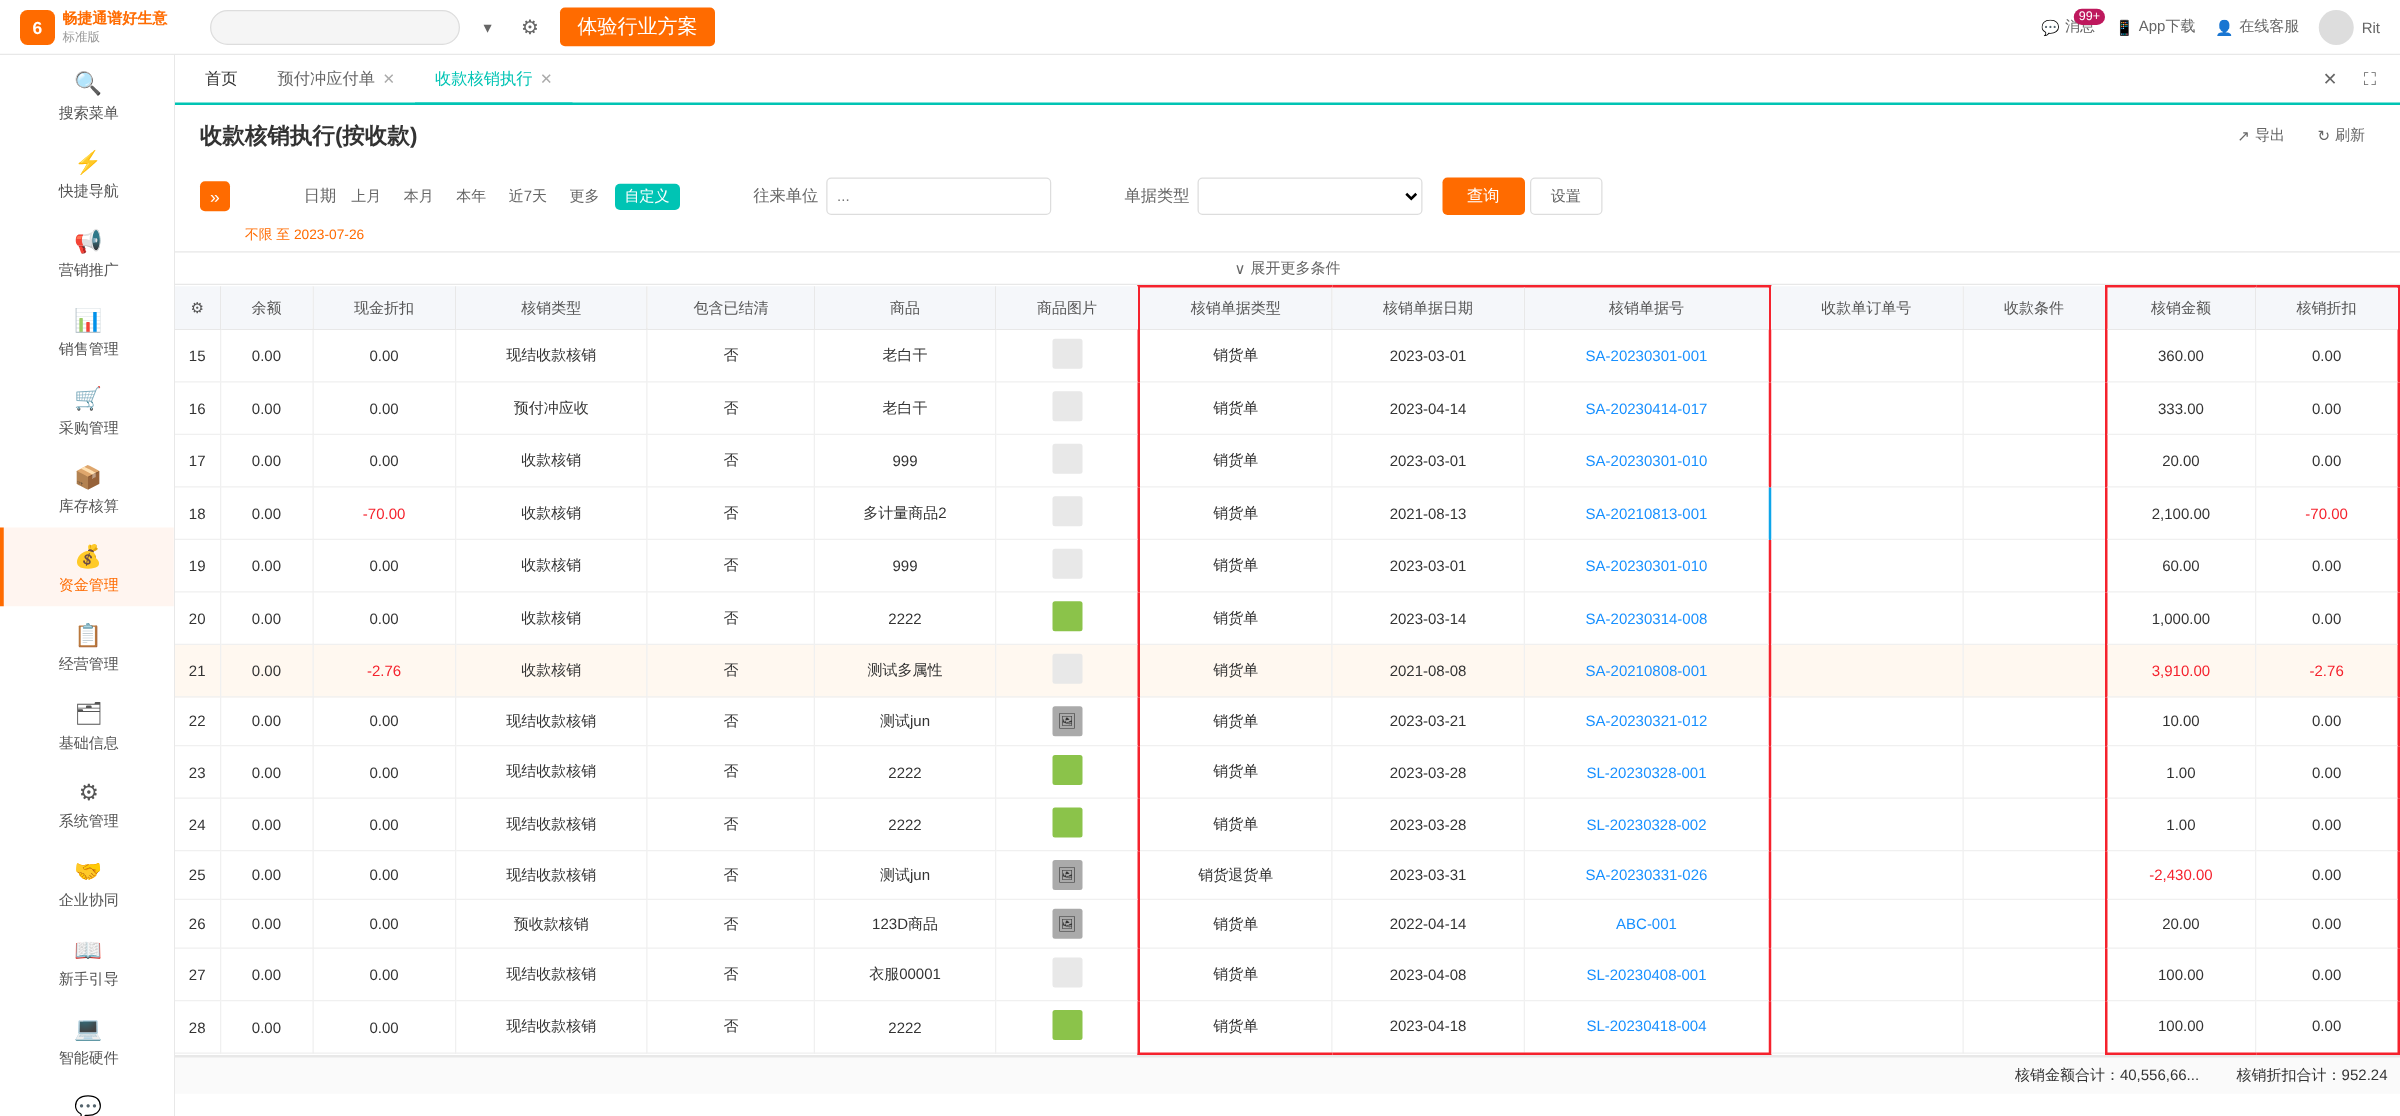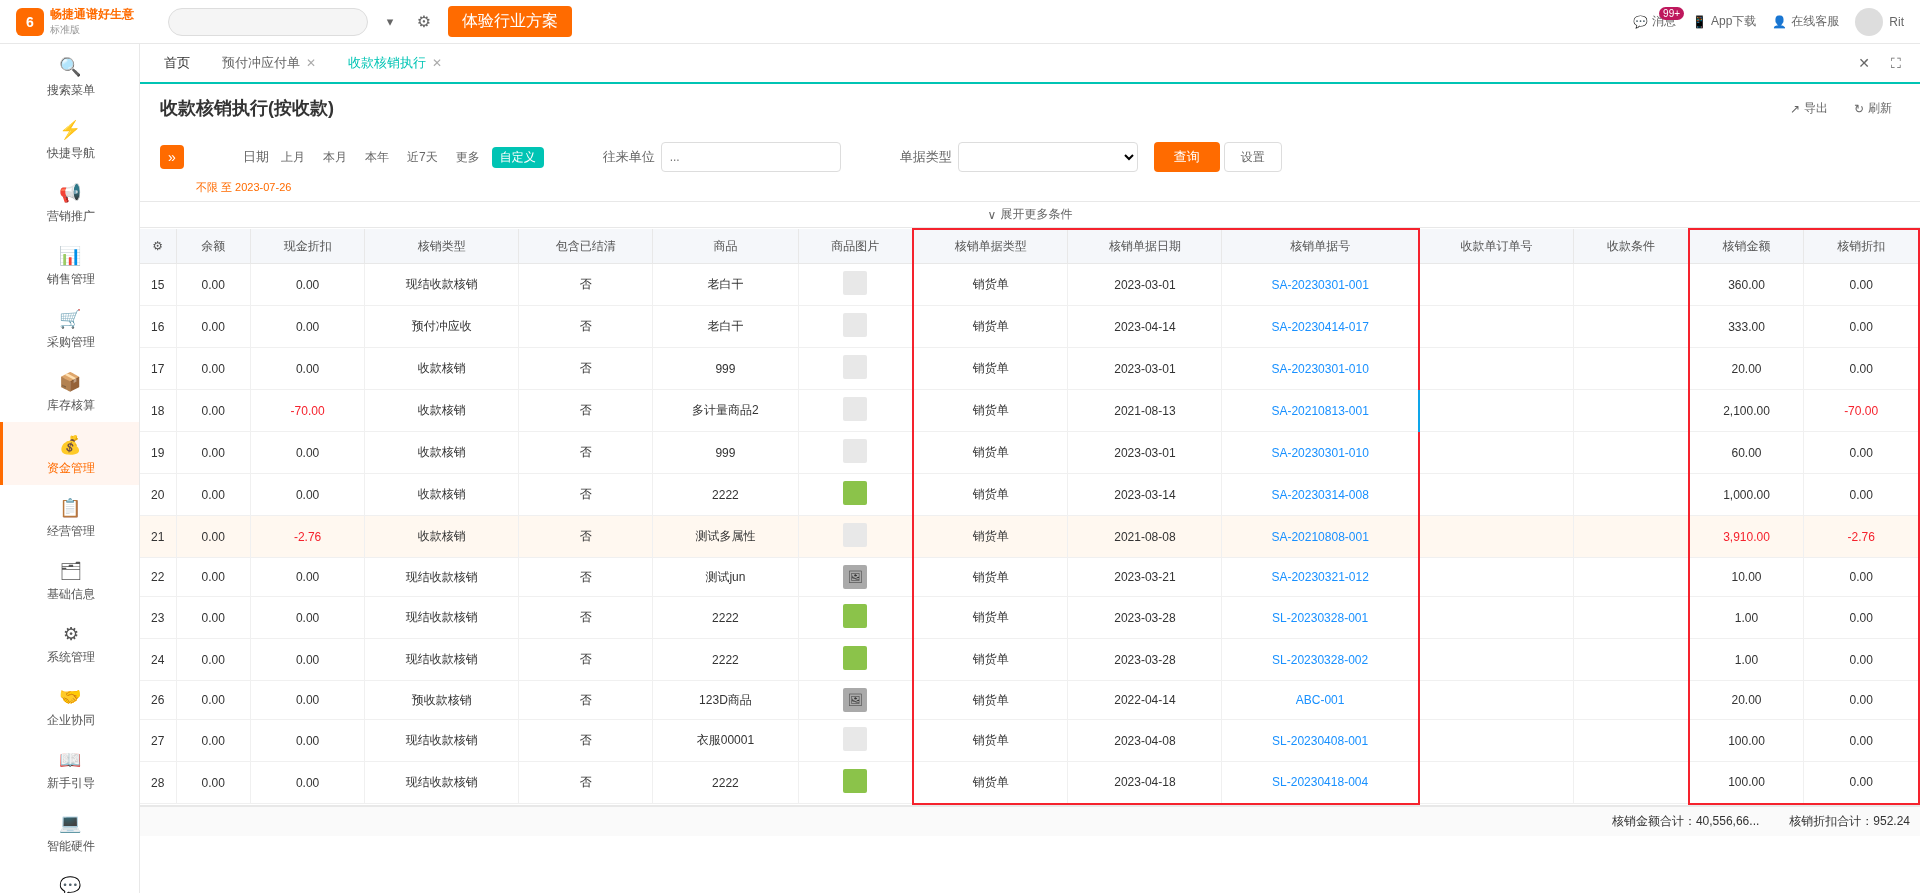--- a/index.html
+++ b/index.html
@@ -699,20 +699,36 @@
     <td><span style="display:inline-block;width:24px;height:24px;background:#8bc34a;border-radius:2px;"></span></td>
     <td style="border-left:2px solid #f5222d;">销货单</td>
     <td>2023-03-28</td>
     <td style="border-right:2px solid #f5222d;"><a class="link-text">SL-20230328-002</a></td>
     <td></td>
     <td></td>
     <td style="border-left:2px solid #f5222d;">1.00</td>
     <td style="border-right:2px solid #f5222d;">0.00</td>
   </tr>
               <tr>
+    <td>25</td>
+    <td>0.00</td>
+    <td>0.00</td>
+    <td>现结收款核销</td>
+    <td>否</td>
+    <td>测试jun</td>
+    <td><span style="display:inline-block;width:24px;height:24px;background:#aaa;border-radius:2px;font-size:12px;line-height:24px;text-align:center;">🖼</span></td>
+    <td style="border-left:2px solid #f5222d;">销货退货单</td>
+    <td>2023-03-31</td>
+    <td style="border-right:2px solid #f5222d;"><a class="link-text">SA-20230331-026</a></td>
+    <td></td>
+    <td></td>
+    <td style="border-left:2px solid #f5222d;color:#f5222d;">-2,430.00</td>
+    <td style="border-right:2px solid #f5222d;">0.00</td>
+  </tr>
+              <tr>
     <td>26</td>
     <td>0.00</td>
     <td>0.00</td>
     <td>预收款核销</td>
     <td>否</td>
     <td>123D商品</td>
     <td><span style="display:inline-block;width:24px;height:24px;background:#aaa;border-radius:2px;font-size:12px;line-height:24px;text-align:center;">🖼</span></td>
     <td style="border-left:2px solid #f5222d;">销货单</td>
     <td>2022-04-14</td>
     <td style="border-right:2px solid #f5222d;"><a class="link-text">ABC-001</a></td>

